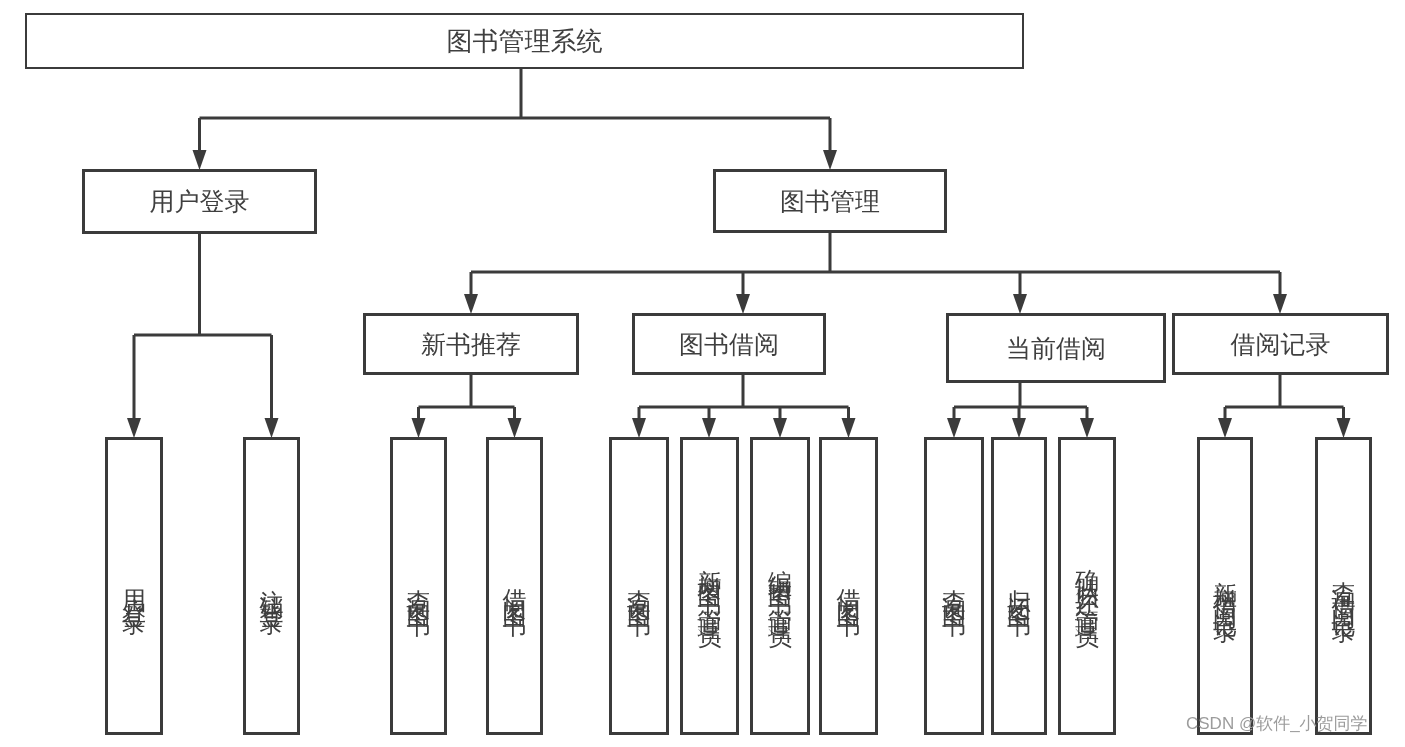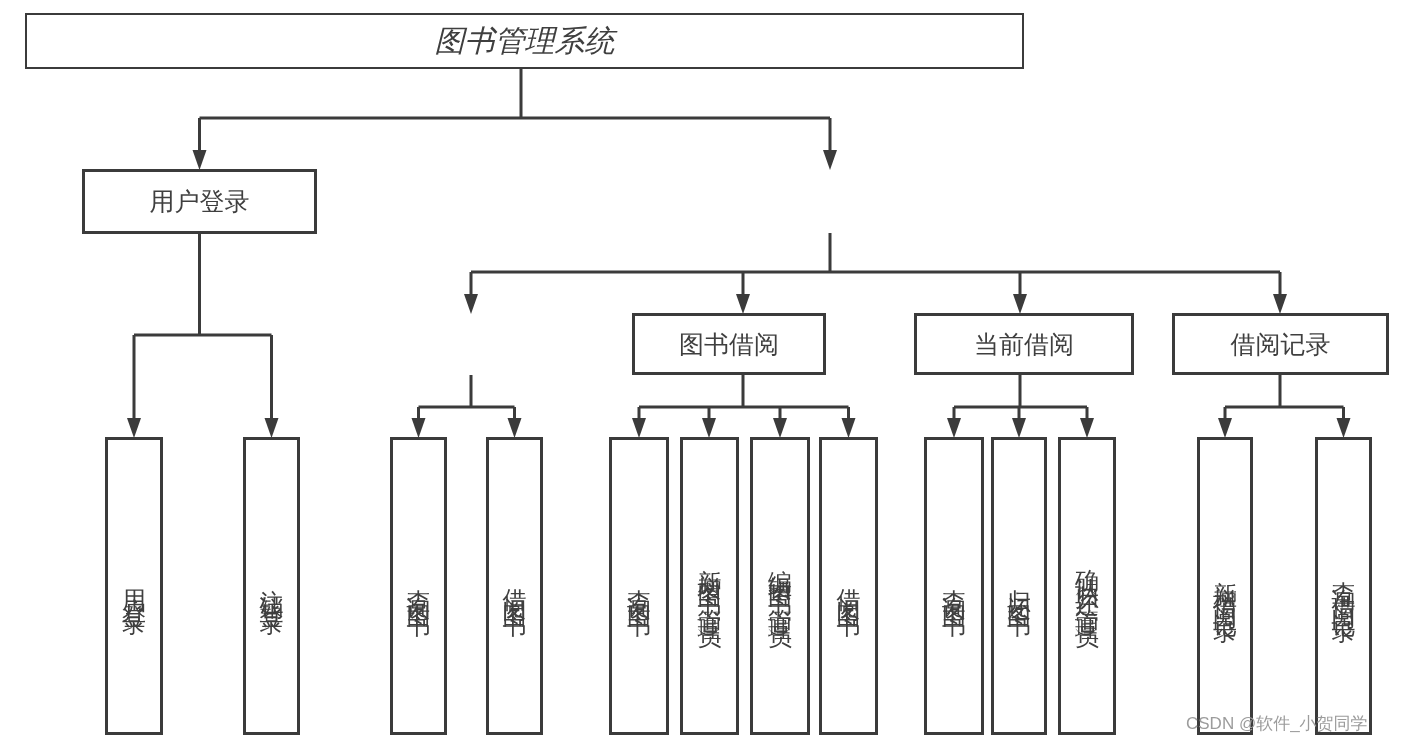--- a/index.html
+++ b/index.html
@@ -22,21 +22,21 @@
   .node{
     position:absolute;box-sizing:border-box;
     border:3px solid var(--line);
     background:#fff;
     display:flex;align-items:center;justify-content:center;
     color:var(--text);
     font-size:25px;
     white-space:nowrap;
     z-index:2;
   }
-  .node.root{border-width:2px;font-size:30px;font-style:italic;}
+  .node.root{border-width:2px;font-size:26px;}
   .node.leaf{
     writing-mode:vertical-rl;
     text-orientation:mixed;
     font-size:24px;
     letter-spacing:8px;
     line-height:1;
     white-space:normal;
   }
   .watermark{
     position:absolute;
@@ -99,23 +99,25 @@
     <g>
       <path d="M1280,375 V407 M1225,407 H1343.5 M1225,407 V418 M1343.5,407 V418"></path>
       <polygon points="1218,418 1232,418 1225,438"></polygon>
       <polygon points="1336.5,418 1350.5,418 1343.5,438"></polygon>
     </g>
   </svg>
 
   <div class="node root" style="left:25px;top:13px;width:999px;height:56px">图书管理系统</div>
 
   <div class="node" style="left:82px;top:169px;width:235px;height:65px">用户登录</div>
+  <div class="node" style="left:713px;top:169px;width:234px;height:64px">图书管理</div>
 
+  <div class="node" style="left:363px;top:313px;width:216px;height:62px">新书推荐</div>
   <div class="node" style="left:632px;top:313px;width:194px;height:62px">图书借阅</div>
-  <div class="node" style="left:914px;top:313px;width:220px;height:62px">当前借阅</div>
+  <div class="node" style="left:946px;top:313px;width:220px;height:70px">当前借阅</div>
   <div class="node" style="left:1172px;top:313px;width:217px;height:62px">借阅记录</div>
 
   <div class="node leaf" style="left:105px;top:437px;width:58px;height:298px">用户登录</div>
   <div class="node leaf" style="left:243px;top:437px;width:57px;height:298px">注销登录</div>
 
   <div class="node leaf" style="left:390px;top:437px;width:57px;height:298px">查询图书</div>
   <div class="node leaf" style="left:486px;top:437px;width:57px;height:298px">借阅图书</div>
 
   <div class="node leaf" style="left:609px;top:437px;width:60px;height:298px">查询图书</div>
   <div class="node leaf" style="left:680px;top:437px;width:59px;height:298px">新增图书（管理员）</div>

